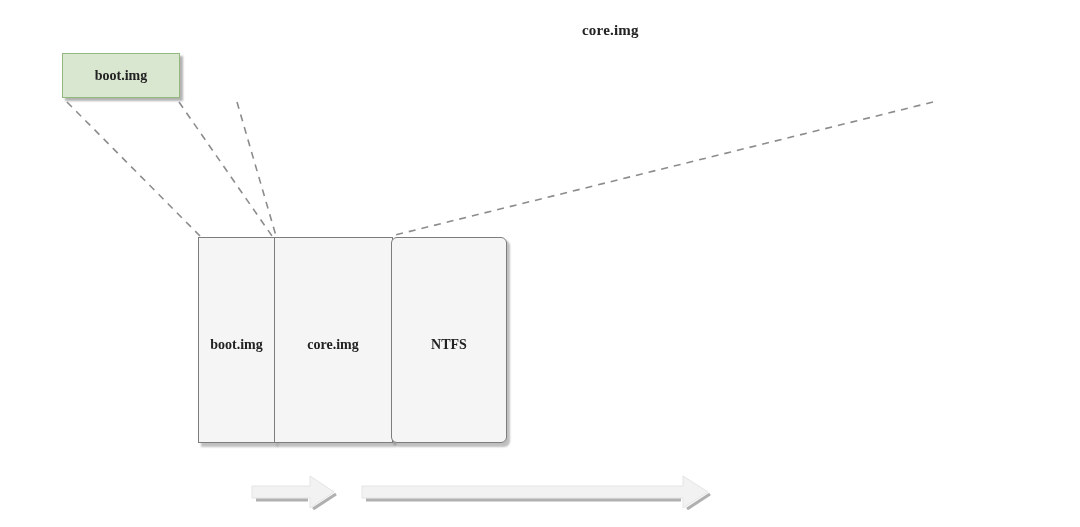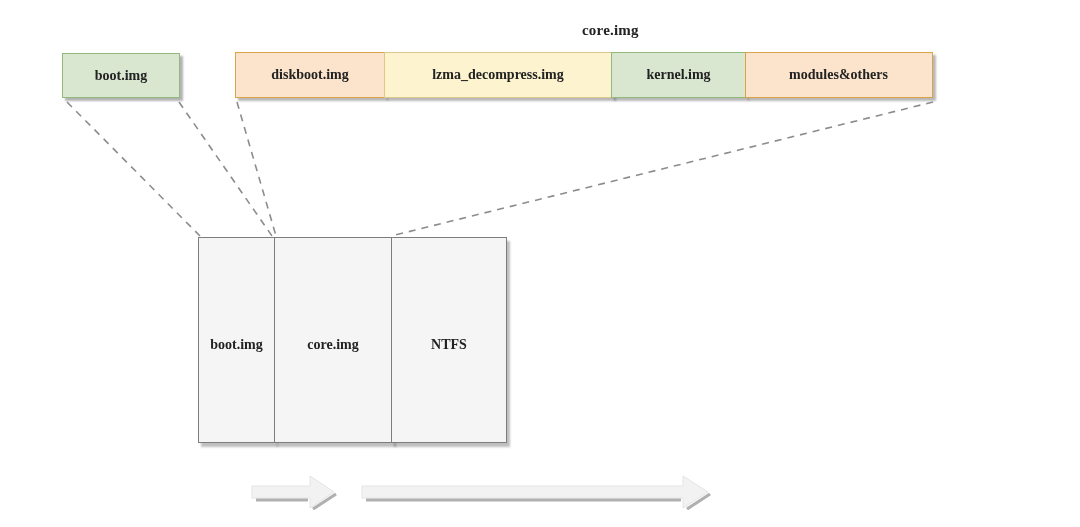--- a/index.html
+++ b/index.html
@@ -62,53 +62,39 @@
     background:#f5f5f5;
     border:1.5px solid #7d7d7d;
     display:flex;align-items:center;justify-content:center;
     font-size:14px;font-weight:700;
     padding-top:9px;
     box-shadow:2.5px 3.5px 2px rgba(0,0,0,0.25);
   }
   .cell + .cell{margin-left:-1.5px;}
   .cell-boot{width:77px;}
   .cell-core{width:119px;}
-  .cell-ntfs{width:116px;}
+  .cell-ntfs{width:116px;border-radius:6px;}
   .cell-grub{width:290px;}
   .cell-grub .cell-label{transform:translateX(-46px);}
   .overlay{
     position:absolute;left:0;top:0;width:1080px;height:527px;
     pointer-events:none;
   }
 </style>
 </head>
 <body>
 
 <div class="canvas">
 
   <div class="core-title">core.img</div>
 
   <div class="boot-box">
     <span>boot.img</span>
   </div>
 
-  <div class="core-bar">
-    <div class="seg peach seg-diskboot">
-      <span>diskboot.img</span>
-    </div>
-    <div class="seg yellow seg-lzma">
-      <span>lzma_decompress.img</span>
-    </div>
-    <div class="seg green seg-kernel">
-      <span>kernel.img</span>
-    </div>
-    <div class="seg peach seg-modules">
-      <span>modules&amp;others</span>
-    </div>
-  </div>
 
   <div class="disk-row">
     <div class="cell cell-boot">
       <span class="cell-label">boot.img</span>
     </div>
     <div class="cell cell-core">
       <span class="cell-label">core.img</span>
     </div>
     <div class="cell cell-ntfs">
       <span class="cell-label">NTFS</span>

